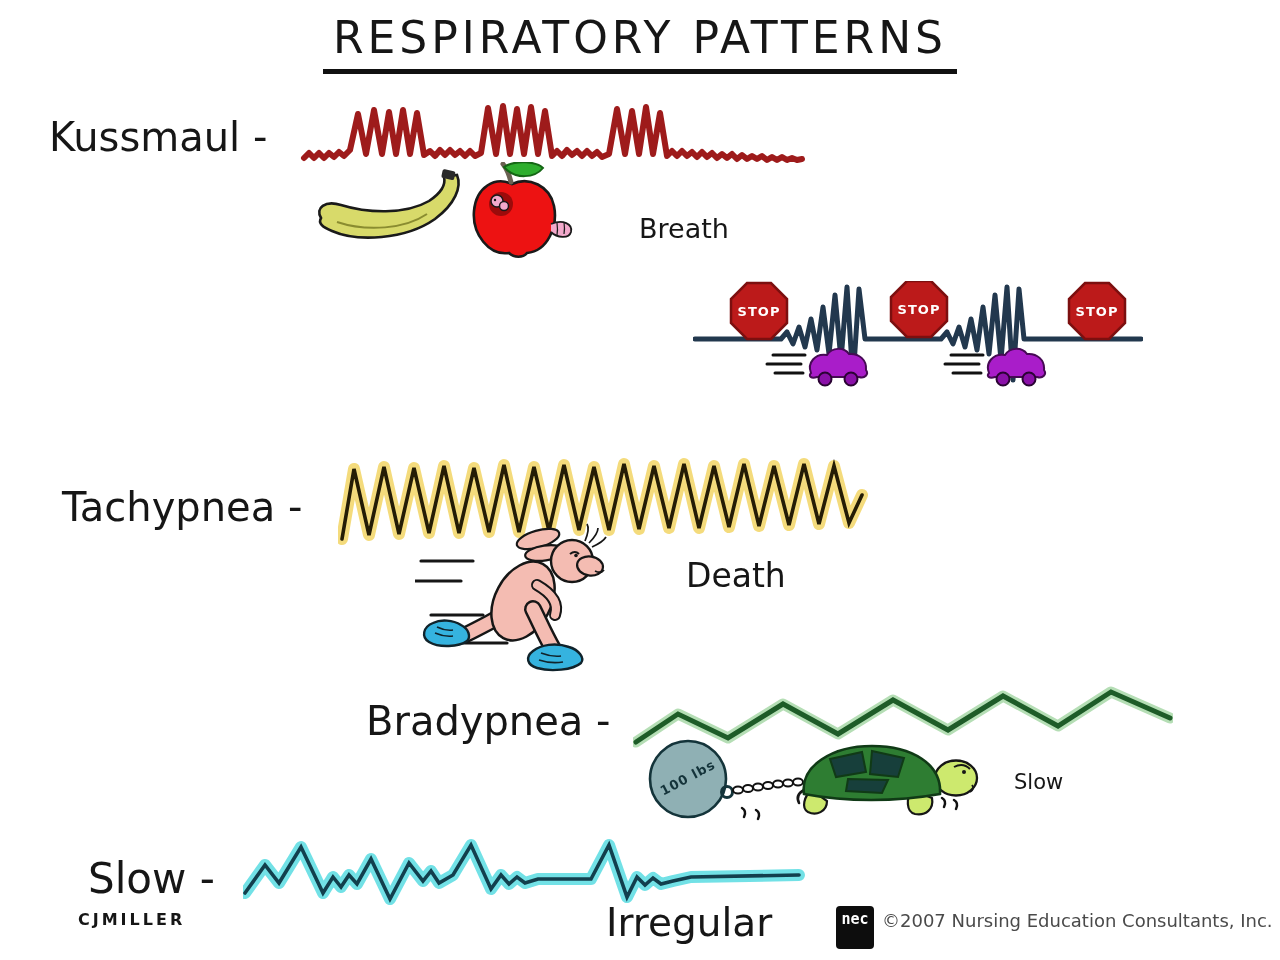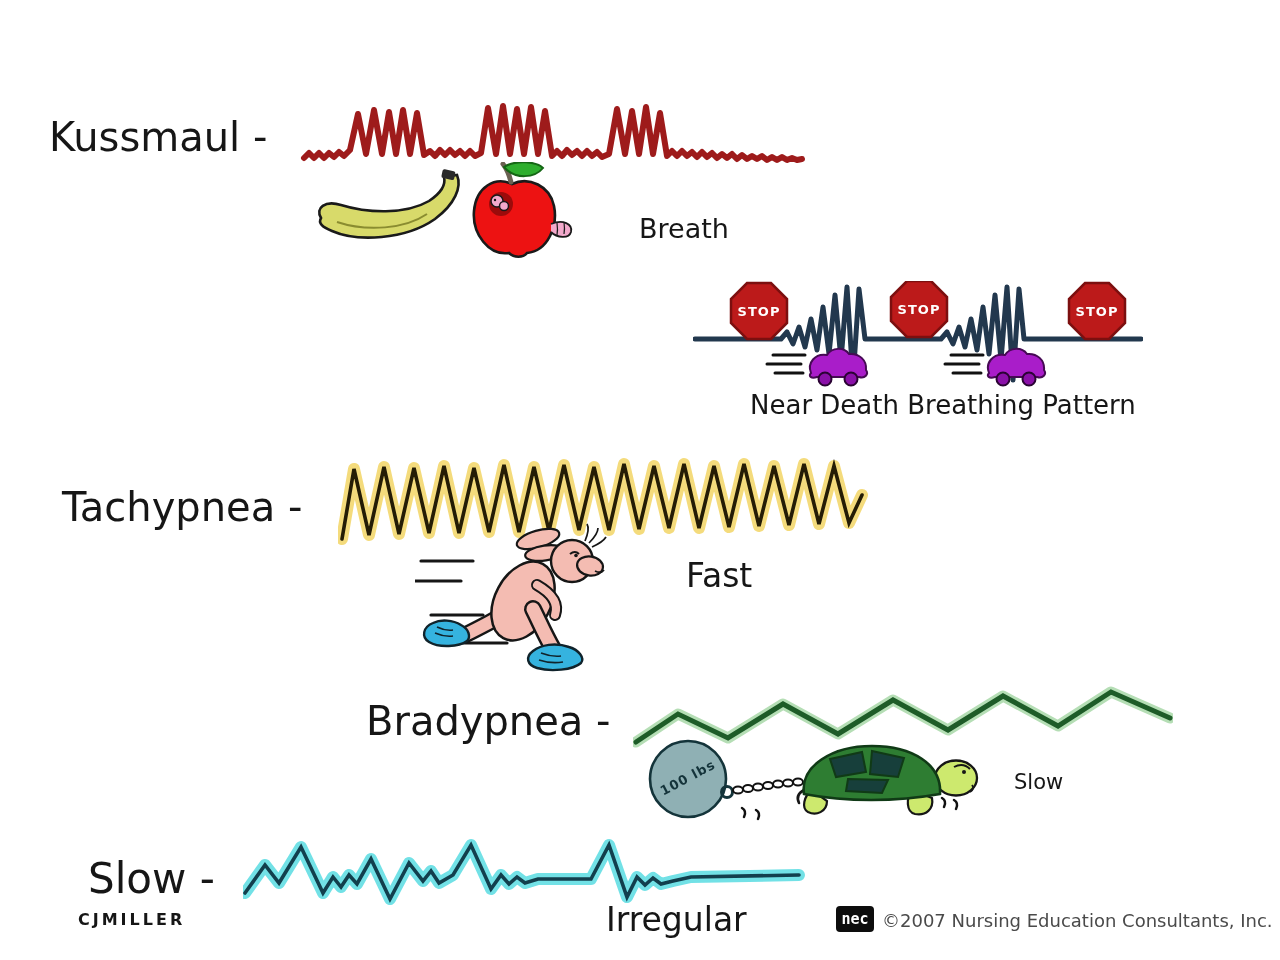--- a/index.html
+++ b/index.html
@@ -17,38 +17,41 @@
   .lbl-kussmaul{left:38px;top:114px;margin-left:11px;}
   .lbl-cheyne{left:366px;top:296px;}
   .lbl-tachypnea{left:62px;top:484px;}
   .lbl-bradypnea{left:366px;top:698px;}
   .lbl-biots{left:88px;top:854px;font-size:42px;}
   .caption{white-space:nowrap;}
   .cap-kussmaul{left:562px;top:170px;width:244px;text-align:center;font-size:27px;line-height:1.45;white-space:normal;}
   .cap-cheyne{left:750px;top:390px;font-size:26px;}
   .cap-fast{left:686px;top:556px;font-size:33px;}
   .cap-slow{left:1014px;top:770px;font-size:21px;}
-  .cap-irregular{left:606px;top:900px;font-size:33px;}
+  .cap-irregular{left:606px;top:900px;font-size:39px;}
   .signature{left:78px;top:910px;font-size:16px;font-weight:bold;letter-spacing:3px;}
   .nec-logo{
-    left:836px;top:906px;width:38px;height:26px;background:#0d0d0d;border-radius:4px;
+    left:836px;top:906px;width:38px;height:43px;background:#0d0d0d;border-radius:4px;
     color:#fff;font-weight:bold;font-size:15px;line-height:26px;text-align:center;
     font-family:"DejaVu Sans Mono","Liberation Mono",monospace;letter-spacing:0px;
   }
   .copyright{left:882px;top:910px;font-size:18px;color:#4a4a4a;}
   svg{display:block;}
   svg text{font-family:"DejaVu Sans","Liberation Sans",sans-serif;}
   .stop-text{font-size:13px;font-weight:bold;letter-spacing:1px;fill:#fff;}
   .weight-text{font-size:13px;font-weight:bold;fill:#14333a;letter-spacing:1px;}
 </style>
 </head>
 <body>
 
 <div class="canvas">
 
+  <div class="abs title-wrap">
+    <span class="title-text">RESPIRATORY PATTERNS</span>
+  </div>
 
   <div class="abs row-label lbl-kussmaul">Kussmaul -</div>
 
   <svg class="abs" style="left:300px;top:96px;" width="510" height="74" viewBox="0 0 510 74">
     <polyline fill="none" stroke="#9e1b1b" stroke-width="6" stroke-linejoin="round" stroke-linecap="round" points="4,62 9,57 14,62 19,57 24,62 29,57 34,61 39,56 44,60 50,54 58,18 66,58 74,14 82,58 89,16 96,58 103,14 110,58 117,17 124,59 130,55 135,60 140,54 145,59 150,54 155,59 160,55 165,60 170,55 175,60 181,57 188,12 196,58 203,10 210,58 217,13 224,58 231,11 238,58 245,15 252,60 257,55 262,60 267,54 272,59 277,55 282,60 287,55 292,60 297,56 302,61 309,58 317,13 325,58 332,15 339,58 346,11 353,58 360,17 367,60 372,55 377,60 382,55 387,60 392,56 397,61 402,56 407,61 412,57 417,62 422,58 427,62 432,58 437,63 442,59 447,63 452,60 457,63 462,60 467,64 472,61 477,64 482,61 487,64 492,62 497,64 502,63"></polyline>
   </svg>
 
   <svg class="abs" style="left:305px;top:162px;" width="275" height="104" viewBox="0 0 275 104">
 
     <g>
@@ -99,21 +102,20 @@
       <circle cx="46" cy="36" r="6.5" fill="#8a10a8" stroke="#2a0333" stroke-width="2"></circle>
     </g>
     <g transform="translate(290,62)">
       <path d="M-32,12 L0,12 M-38,21 L-4,21 M-30,30 L-2,30" stroke="#111" stroke-width="3" stroke-linecap="round"></path>
       <path d="M6,30 C2,20 10,10 22,12 C27,4 39,4 44,11 C54,10 62,17 61,27 C64,31 60,36 54,34 L12,34 C6,36 3,33 6,30 Z" fill="#a91dc9" stroke="#460a54" stroke-width="2"></path>
       <circle cx="20" cy="36" r="6.5" fill="#8a10a8" stroke="#2a0333" stroke-width="2"></circle>
       <circle cx="46" cy="36" r="6.5" fill="#8a10a8" stroke="#2a0333" stroke-width="2"></circle>
     </g>
   </svg>
 
-  <div class="abs caption cap-cheyne">Near Death Breathing Pattern</div>
 
   <div class="abs row-label lbl-tachypnea">Tachypnea -</div>
 
   <svg class="abs" style="left:338px;top:453px;" width="532" height="94" viewBox="0 0 532 94">
     <polyline fill="none" stroke="#f2d565" stroke-width="12" stroke-opacity="0.85" stroke-linejoin="round" stroke-linecap="round" points="4,86 16,16 31,82 46,14 61,81 76,15 91,80 106,13 121,80 136,15 151,79 166,12 181,79 196,14 211,78 226,12 241,77 256,14 271,77 286,11 301,76 316,13 331,75 346,11 361,75 376,13 391,74 406,11 421,73 436,13 451,72 466,11 481,71 496,13 511,70 524,42"></polyline>
     <polyline fill="none" stroke="#241c05" stroke-width="3.6" stroke-linejoin="miter" stroke-linecap="round" points="4,86 16,16 31,82 46,14 61,81 76,15 91,80 106,13 121,80 136,15 151,79 166,12 181,79 196,14 211,78 226,12 241,77 256,14 271,77 286,11 301,76 316,13 331,75 346,11 361,75 376,13 391,74 406,11 421,73 436,13 451,72 466,11 481,71 496,13 511,70 524,42"></polyline>
   </svg>
 
   <svg class="abs" style="left:415px;top:523px;" width="235" height="152" viewBox="0 0 235 152">
     <path d="M6,38 H58 M0,58 H46 M16,92 H68 M42,120 H92" stroke="#161616" stroke-width="3.2" stroke-linecap="round"></path>
@@ -137,21 +139,21 @@
     <ellipse cx="130" cy="30" rx="20" ry="7.5" transform="rotate(-8 130 30)" fill="#f4bcb2" stroke="#161616" stroke-width="2.2"></ellipse>
 
     <circle cx="157" cy="38" r="21" fill="#f4bcb2" stroke="#161616" stroke-width="2.4"></circle>
     <ellipse cx="175" cy="43" rx="13" ry="9.5" transform="rotate(8 175 43)" fill="#f4bcb2" stroke="#161616" stroke-width="2.2"></ellipse>
     <path d="M155,31 q5,-4 9,0" fill="none" stroke="#161616" stroke-width="2"></path>
     <circle cx="161" cy="32.5" r="1.8" fill="#161616"></circle>
     <path d="M180,48 q6,3 9,-1" fill="none" stroke="#161616" stroke-width="1.8"></path>
     <path d="M170,18 q5,-12 2,-17 M174,20 q9,-9 9,-15 M177,24 q11,-5 14,-10" fill="none" stroke="#161616" stroke-width="1.7"></path>
   </svg>
 
-  <div class="abs caption cap-fast">Fast</div>
+  <div class="abs caption cap-fast">Death</div>
 
   <div class="abs row-label lbl-bradypnea">Bradypnea -</div>
 
   <svg class="abs" style="left:633px;top:676px;" width="540" height="74" viewBox="0 0 540 74">
     <polyline fill="none" stroke="#a8d8a8" stroke-width="11" stroke-opacity="0.85" stroke-linejoin="round" stroke-linecap="round" points="3,66 45,38 95,62 150,28 205,58 260,24 315,54 370,20 425,50 478,16 537,42"></polyline>
     <polyline fill="none" stroke="#1e5c28" stroke-width="5" stroke-linejoin="miter" stroke-linecap="round" points="3,66 45,38 95,62 150,28 205,58 260,24 315,54 370,20 425,50 478,16 537,42"></polyline>
   </svg>
 
   <svg class="abs" style="left:646px;top:732px;" width="345" height="94" viewBox="0 0 345 94">
 

